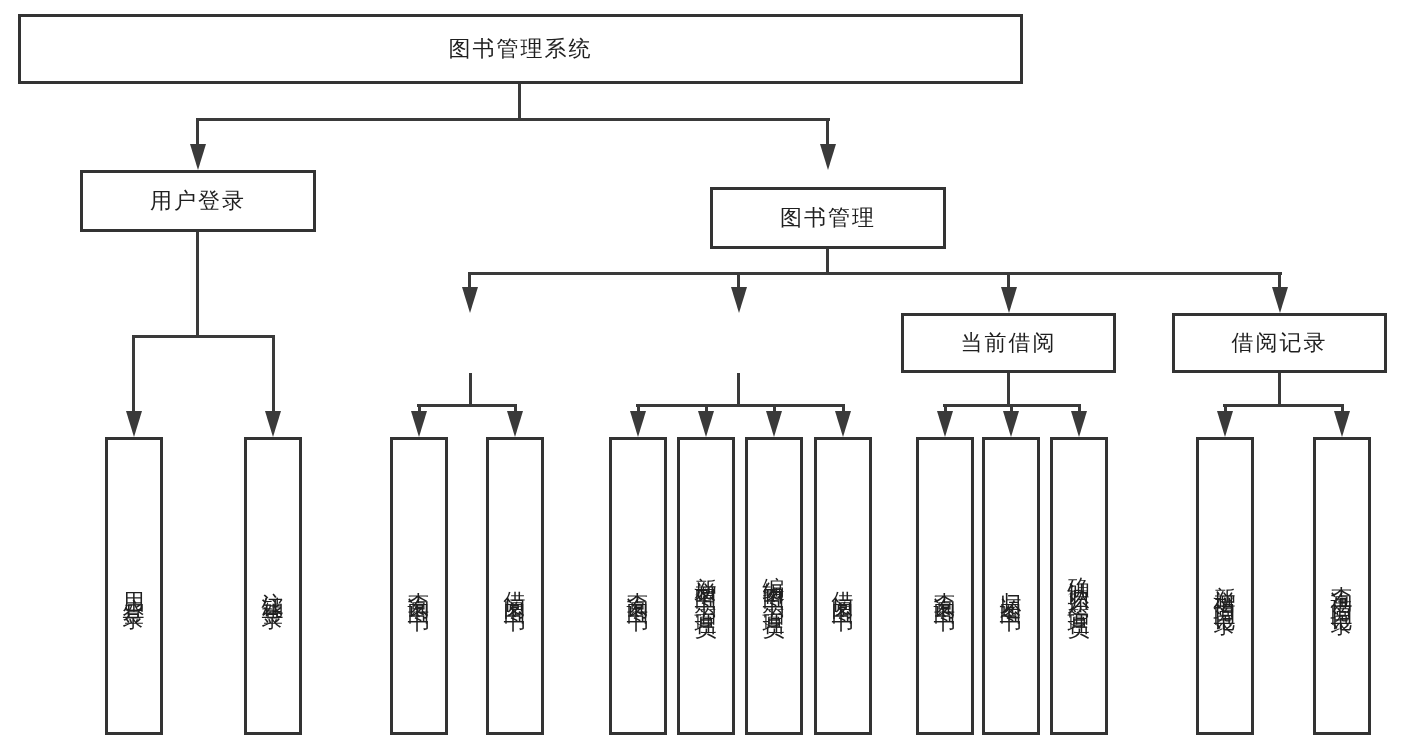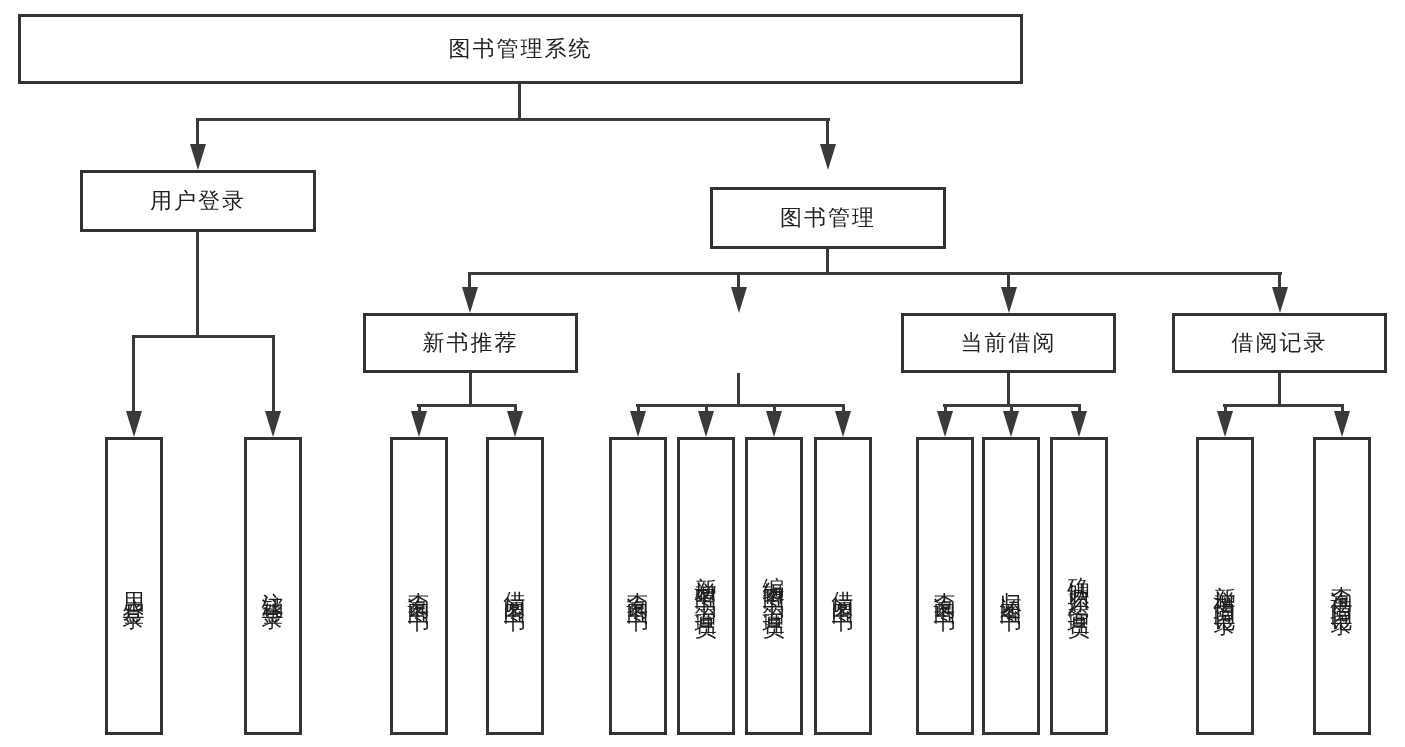--- a/index.html
+++ b/index.html
@@ -119,23 +119,20 @@
     <span>图书管理系统</span>
   </div>
 
   <div class="box hlabel" style="left:80px;top:170px;width:236px;height:62px;">
     <span>用户登录</span>
   </div>
   <div class="box hlabel" style="left:710px;top:170px;width:236px;height:62px;margin-top:17px;">
     <span>图书管理</span>
   </div>
 
-  <div class="box hlabel" style="left:363px;top:313px;width:215px;height:60px;">
-    <span>新书推荐</span>
-  </div>
   <div class="box hlabel" style="left:901px;top:313px;width:215px;height:60px;">
     <span>当前借阅</span>
   </div>
   <div class="box hlabel" style="left:1172px;top:313px;width:215px;height:60px;">
     <span>借阅记录</span>
   </div>
 
   <div class="box leaf" style="left:105px;top:437px;width:58px;height:298px;">
     <span>用户登录</span>
   </div>

